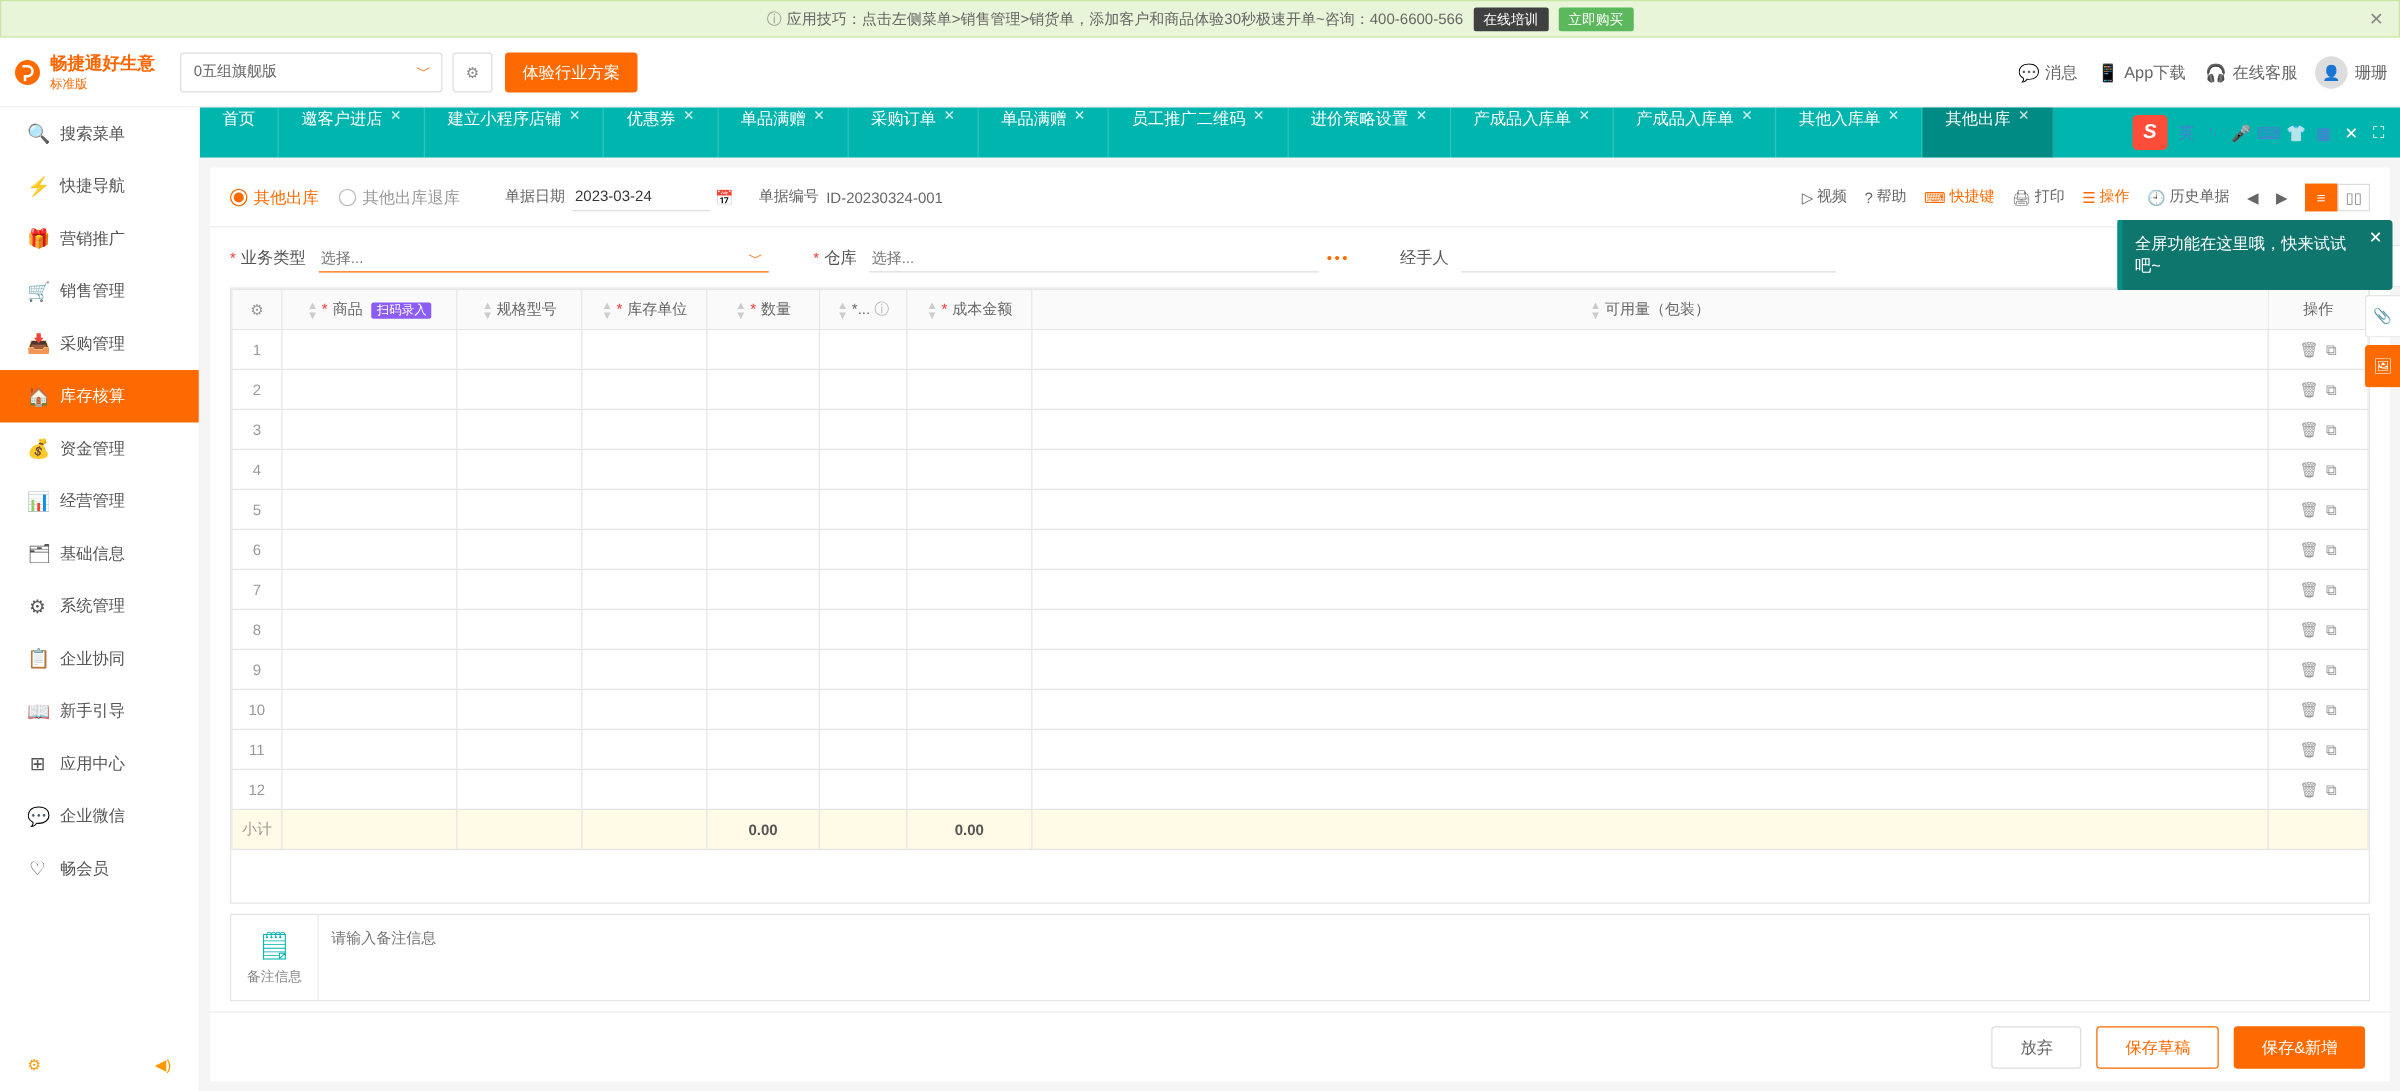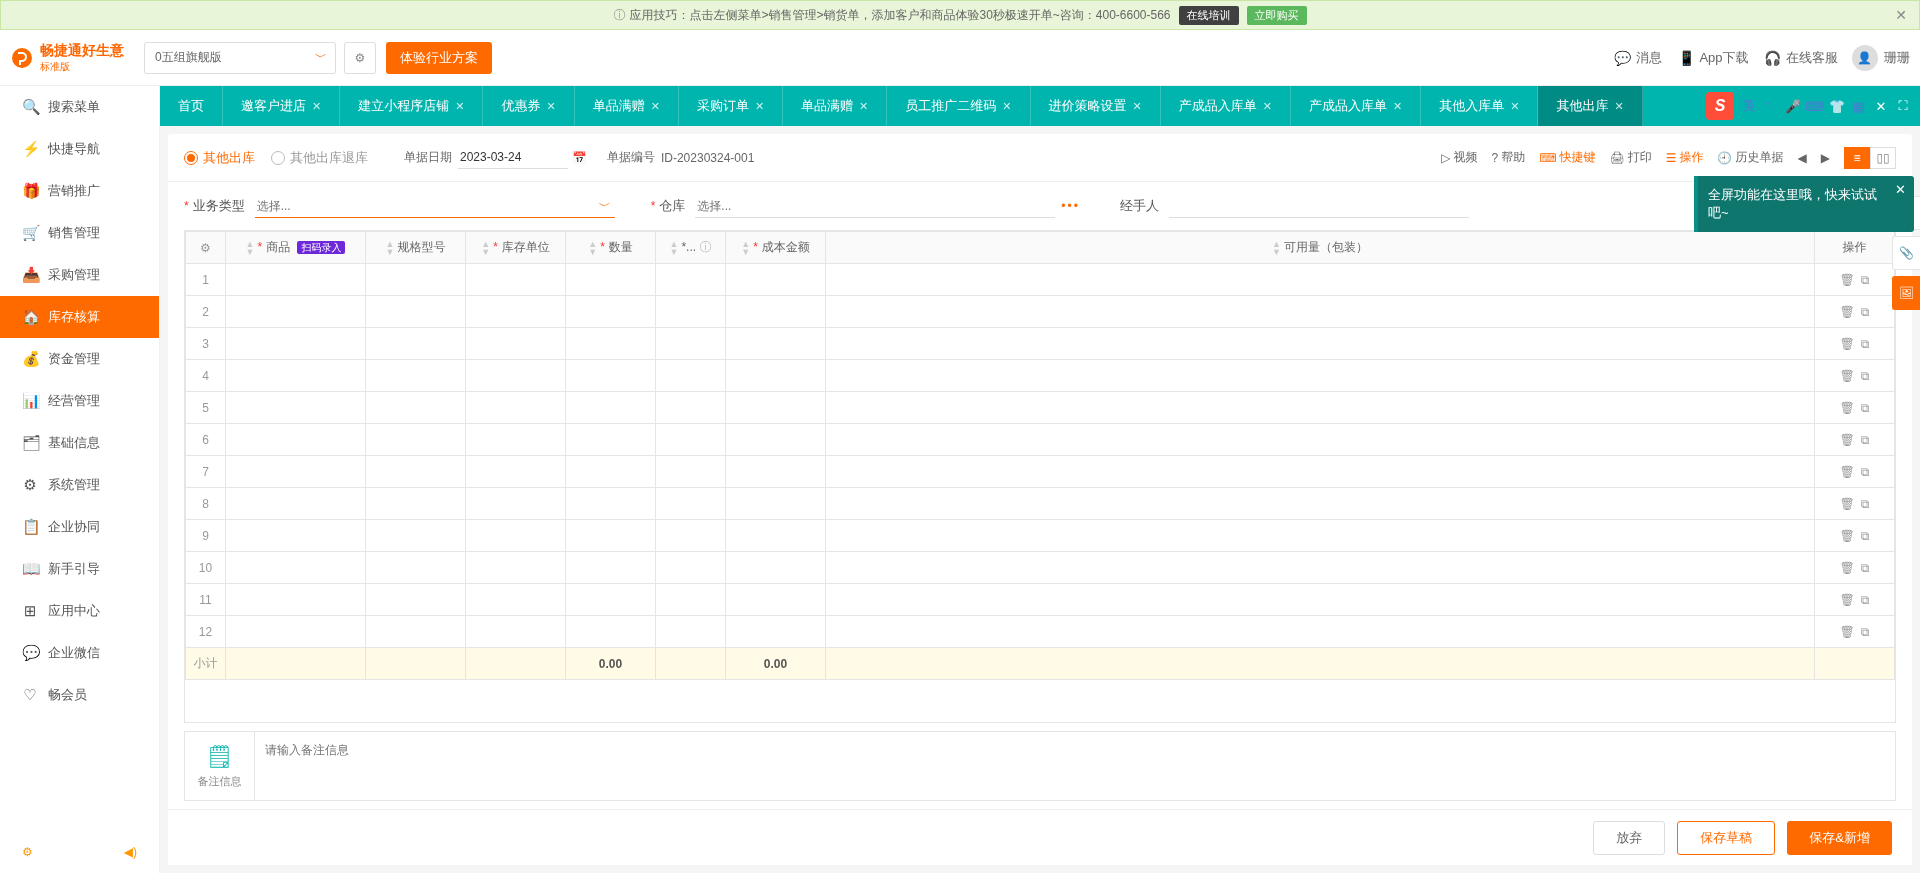--- a/index.html
+++ b/index.html
@@ -7,40 +7,40 @@
 .page{width:1920px;height:873px;display:flex;flex-direction:column}
 .tip-bar{height:30px;background:#e8f5d8;border:1px solid #c9e6a5;display:flex;align-items:center;justify-content:center;position:relative;font-size:12px;color:#666}
 .tip-bar .info-ico{margin-right:4px;color:#999}
 .tip-bar .tip-btn{padding:2px 8px;font-size:11px;color:#fff;margin-left:8px;border-radius:2px;cursor:pointer}
 .tip-bar .tip-close{position:absolute;right:12px;color:#888;cursor:pointer;font-size:14px}
 .hdr{height:56px;display:flex;align-items:center;padding:0 10px;border-bottom:1px solid #eee}
 .logo{display:flex;align-items:center;margin-right:20px}
 .logo-ic{width:24px;height:24px;margin-right:6px}
 .logo-txt{font-size:14px;color:#f60;font-weight:bold}
 .logo-sub{font-size:10px;color:#f60}
-.org-sel{height:32px;border:1px solid #ddd;border-radius:3px;display:flex;align-items:center;padding:0 10px;width:192px;color:#666;cursor:pointer;position:relative}
+.org-sel{height:32px;border:1px solid #ddd;border-radius:3px;display:flex;align-items:center;padding:0 10px;width:210px;color:#666;cursor:pointer;position:relative}
 .org-sel .chev{position:absolute;right:8px;color:#f60}
 .gear-btn{width:32px;height:32px;border:1px solid #ddd;border-radius:3px;display:flex;align-items:center;justify-content:center;margin-left:8px;color:#888;cursor:pointer}
 .try-btn{height:32px;padding:0 14px;background:#ff6a00;color:#fff;border-radius:3px;display:flex;align-items:center;margin-left:10px;cursor:pointer;font-size:13px}
 .hdr-spacer{flex:1}
 .hdr-act{display:flex;align-items:center;color:#666;margin-left:16px;cursor:pointer;font-size:13px}
 .hdr-act .ic{margin-right:4px;font-size:14px}
 .avatar{width:26px;height:26px;border-radius:50%;background:#ddd;margin-left:14px;display:flex;align-items:center;justify-content:center;color:#fff}
 .uname{margin-left:6px;color:#666;font-size:13px}
 .body{flex:1;display:flex;min-height:0}
 .side{width:160px;background:#fff;border-right:1px solid #f0f0f0;display:flex;flex-direction:column}
 .side-it{height:42px;display:flex;align-items:center;padding-left:22px;color:#555;cursor:pointer;font-size:13px}
 .side-it.active{background:#ff6a00;color:#fff}
 .side-it .ic{margin-right:10px;font-size:15px;width:16px;text-align:center}
 .side-spacer{flex:1}
 .side-bot{height:42px;display:flex;align-items:center;padding:0 22px;color:#f90}
 .side-bot .ic{margin-right:auto}
 .main{flex:1;display:flex;flex-direction:column;min-width:0;background:#f5f5f5}
 .tabs{height:40px;background:#00b5ad;display:flex;align-items:stretch;color:#fff;font-size:13px;position:relative}
-.tab{padding:0 18px;display:flex;align-items:center;border-right:1px solid rgba(255,255,255,.2);cursor:pointer;white-space:nowrap}
+.tab{padding:0 18px;display:flex;align-items:flex-start;border-right:1px solid rgba(255,255,255,.2);cursor:pointer;white-space:nowrap}
 .tab.active{background:#008c85}
 .tab .x{margin-left:6px;font-size:11px;opacity:.8}
 .form-area{background:#fff;margin:8px;border-radius:3px;flex:1;display:flex;flex-direction:column;min-height:0;position:relative}
 .form-top{height:48px;display:flex;align-items:center;padding:0 16px;border-bottom:1px solid #eee}
 .radio{display:flex;align-items:center;margin-right:16px;font-size:13px;cursor:pointer}
 .radio .dot{width:14px;height:14px;border:1px solid #bbb;border-radius:50%;margin-right:5px;position:relative}
 .radio.sel .dot{border-color:#ff6a00}
 .radio.sel .dot:after{content:"";width:8px;height:8px;background:#ff6a00;border-radius:50%;position:absolute;top:2px;left:2px}
 .radio.sel{color:#ff6a00}
 .lbl{color:#666;margin-left:20px;margin-right:6px}
@@ -64,21 +64,21 @@
 .grid-wrap{flex:1;border:1px solid #e5e5e5;margin:0 16px 8px 16px;display:flex;flex-direction:column;min-height:0}
 .grid{flex:1;overflow:auto;min-height:0}
 table{border-collapse:collapse;width:100%}
 th,td{border:1px solid #e5e5e5;height:32px;padding:0 6px;font-size:12px;color:#555;background:#fff}
 th{background:#fafafa;color:#666;font-weight:normal;position:sticky;top:0}
 th .req{color:#f33}
 .th-sort{color:#ccc;font-size:9px;margin-right:3px;display:inline-block;line-height:8px;vertical-align:middle}
 .col-idx{width:40px;text-align:center;color:#999}
 .col-op{width:80px;text-align:center}
 .op-ic{color:#999;margin:0 3px;cursor:pointer}
-.scan-tag{background:#6d28d9;color:#fff;font-size:10px;padding:1px 4px;border-radius:2px;margin-left:4px}
+.scan-tag{background:#8b5cf6;color:#fff;font-size:10px;padding:1px 4px;border-radius:2px;margin-left:4px}
 .subtotal td{background:#fffbe6}
 .subtotal .num{text-align:center;font-weight:bold}
 .remark{display:flex;border:1px solid #e5e5e5;margin:0 16px 8px 16px;height:70px}
 .remark-side{width:70px;border-right:1px solid #e5e5e5;display:flex;flex-direction:column;align-items:center;justify-content:center;color:#888;font-size:11px}
 .remark-side .ic{color:#00b5ad;font-size:22px;margin-bottom:4px}
 .remark-in{flex:1;border:none;padding:10px;resize:none;color:#999;font-family:inherit}
 .fa-foot{height:56px;border-top:1px solid #eee;display:flex;align-items:center;justify-content:flex-end;padding:0 20px;background:#fff}
 .btn{height:34px;padding:0 22px;border-radius:3px;display:flex;align-items:center;cursor:pointer;font-size:13px;margin-left:12px}
 .btn.ghost{border:1px solid #ddd;color:#666;background:#fff}
 .btn.outline{border:1px solid #ff6a00;color:#ff6a00;background:#fff}

